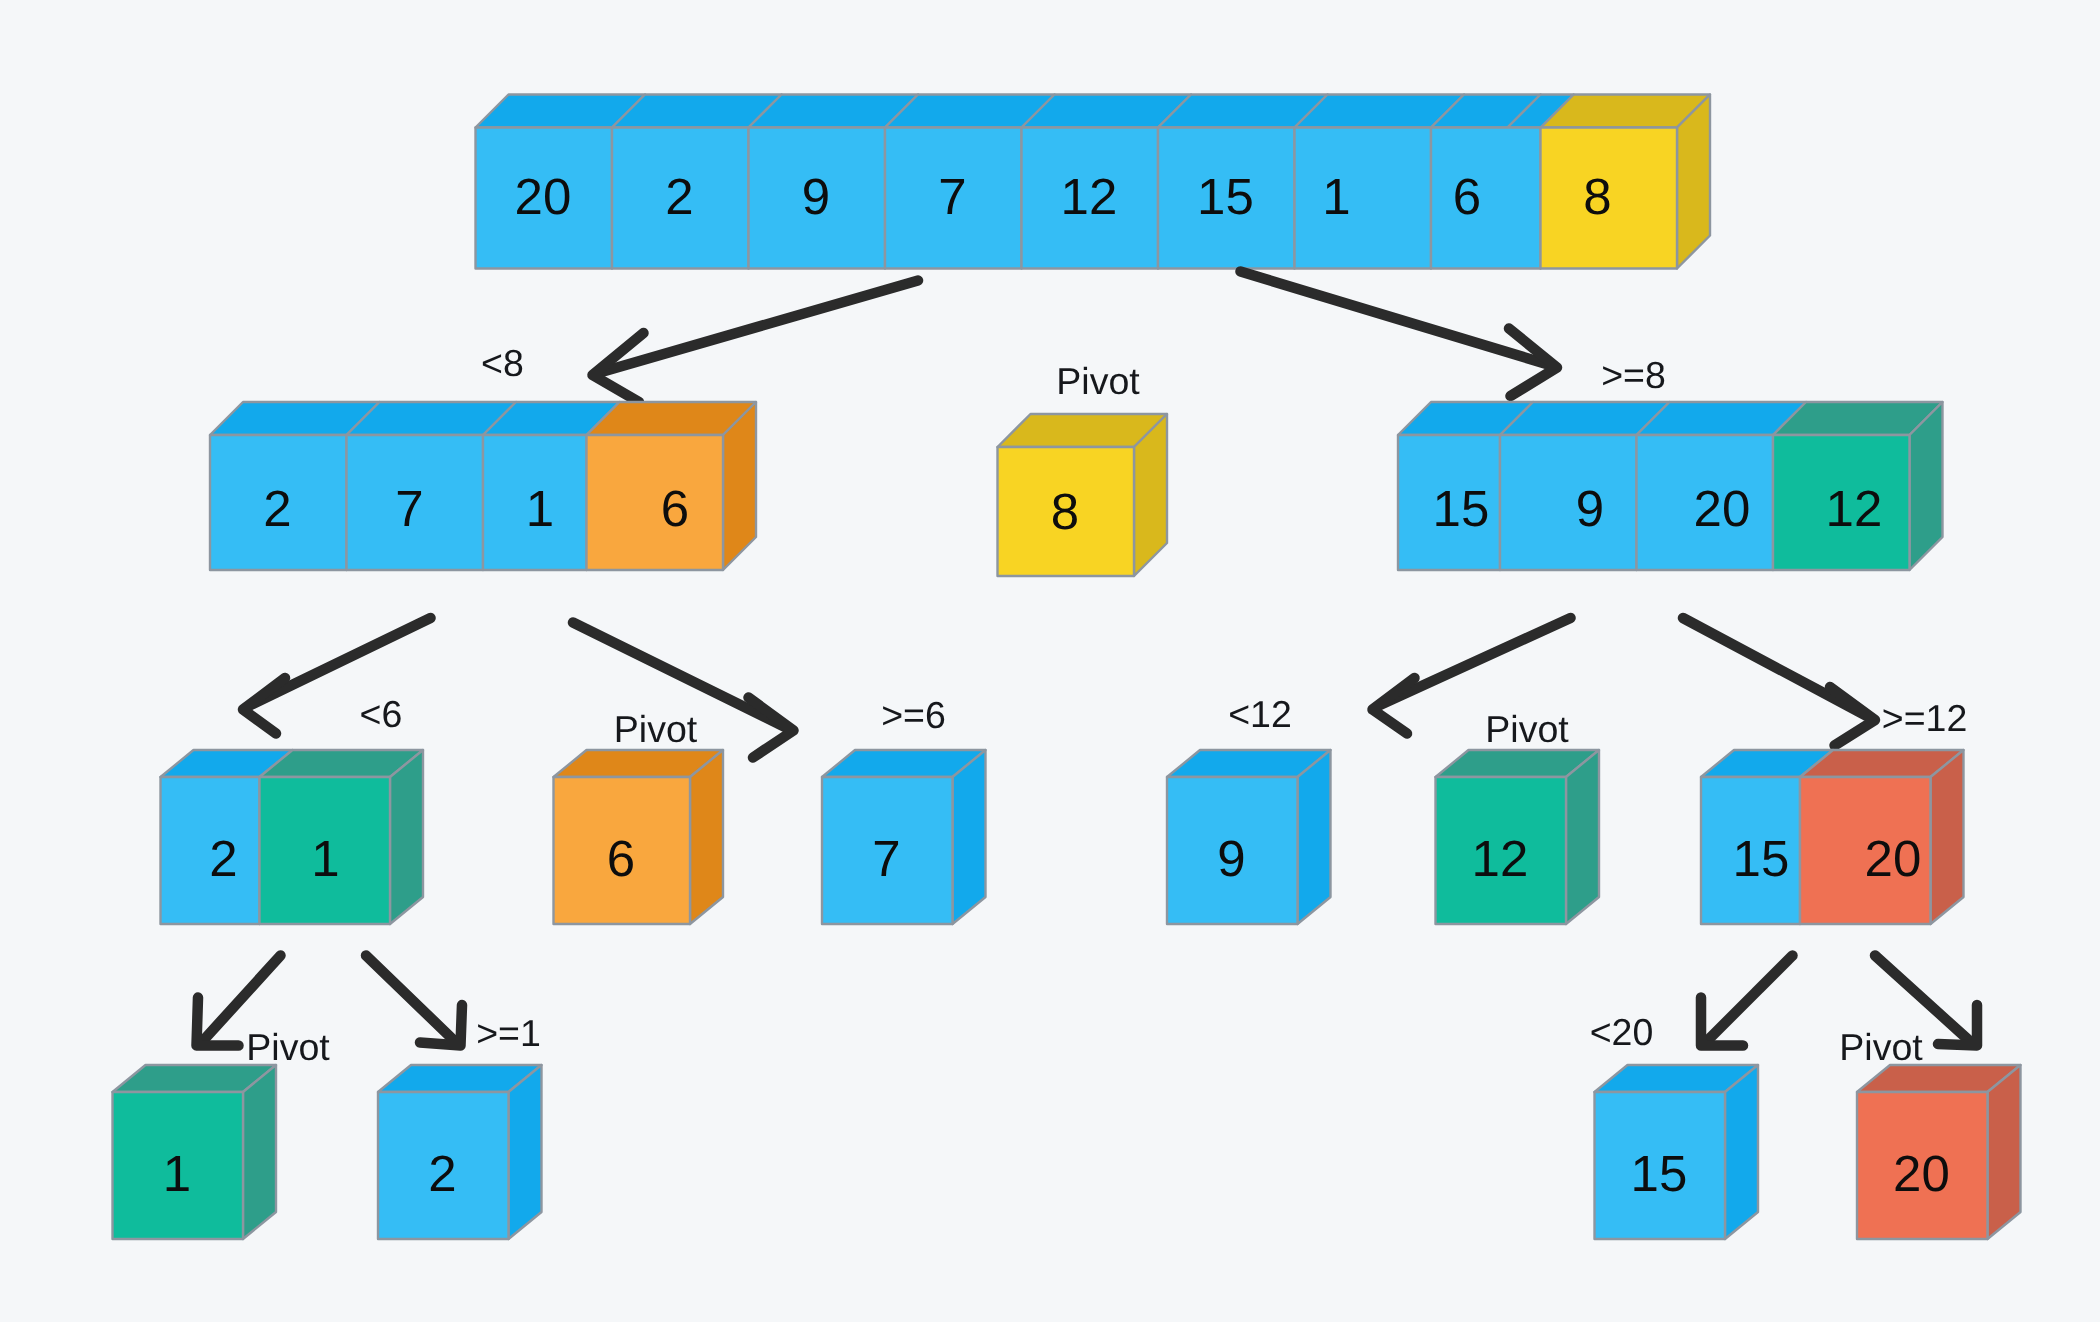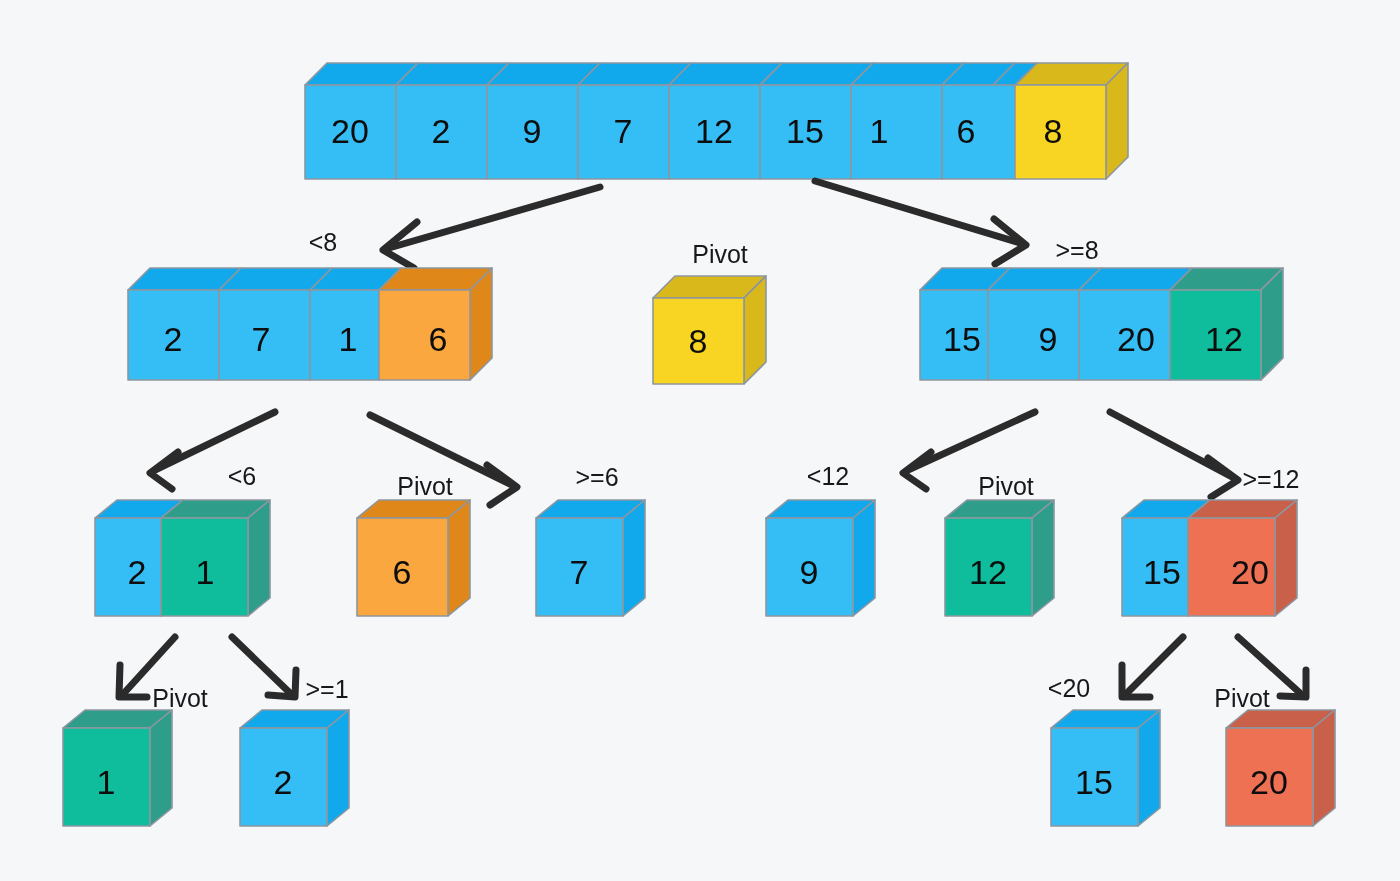--- a/index.html
+++ b/index.html
@@ -9,21 +9,21 @@
   }
   body {
     width: 1400px;
     height: 881px;
     font-family: "Liberation Sans", sans-serif;
     overflow: hidden;
     position: relative;
   }
   #stage {
     position: absolute;
-    left: 0; top: 0;
+    left: 12px; top: 0;
     width: 1276px;
     height: 881px;
   }
   svg.diagram {
     display: block;
     width: 1400px;
     height: 881px;
   }
   .cube-num {
     font-family: "Liberation Sans", sans-serif;

